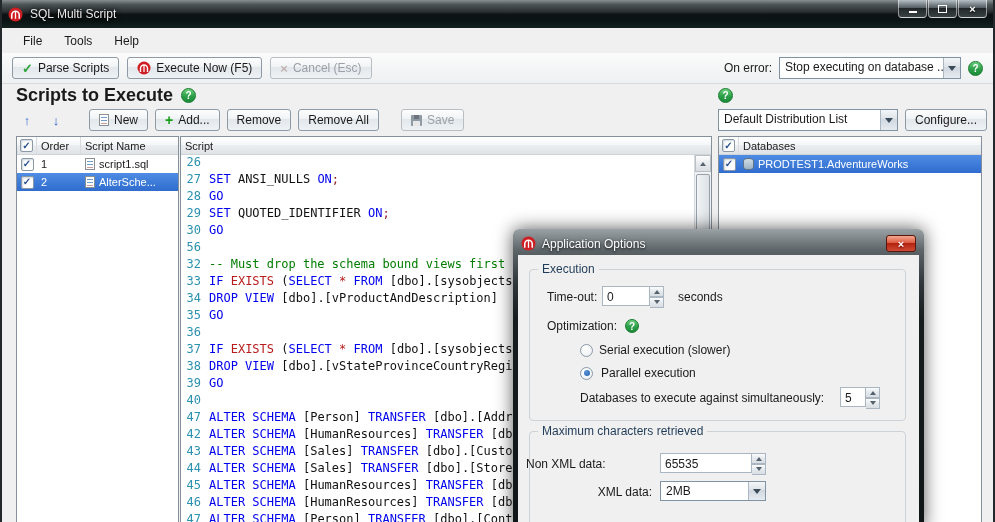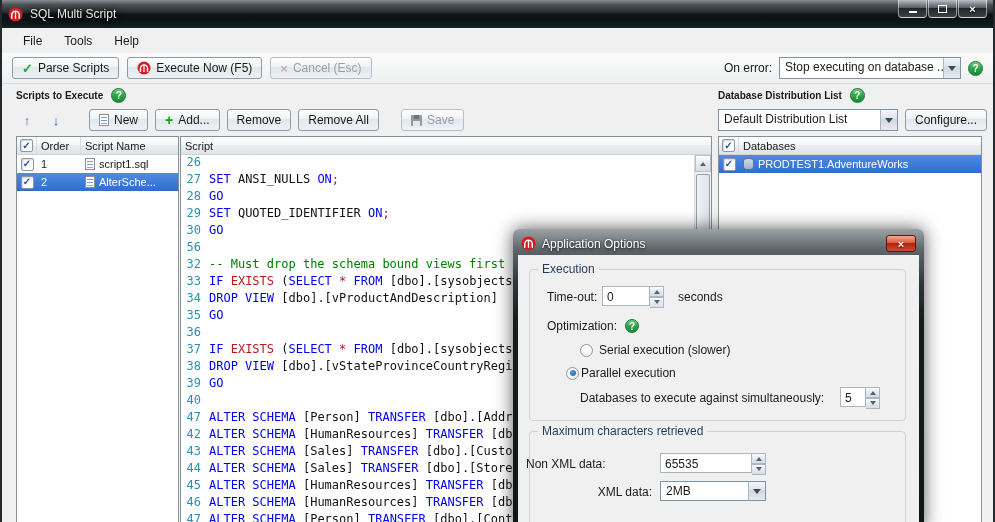--- a/index.html
+++ b/index.html
@@ -58,21 +58,21 @@
   .tri-down { width:0; height:0; border:4px solid transparent; border-top:5px solid #3a4a58; margin-top:4px; }
   .tri-up-sm { width:0; height:0; border:3px solid transparent; border-bottom:4px solid #55616c; margin-bottom:2px; }
   .tri-down-sm { width:0; height:0; border:3px solid transparent; border-top:4px solid #55616c; margin-top:2px; }
   
   .combo { display:flex; align-items:stretch; height:22px; border:1px solid #7f93a5; background:#fff; cursor:default; }
   .combo-text { flex:1; padding:2px 5px 0 5px; white-space:nowrap; overflow:hidden; }
   .combo-btn { width:17px; display:flex; align-items:center; justify-content:center; border-left:1px solid #aab6c2;
     background:linear-gradient(180deg,#f4f6f8,#dde3e9 45%,#cfd7df 46%,#e6ebf0); }
   
   .section-title { position:absolute; top:86px; display:flex; align-items:center; gap:8px; height:18px; }
-  .section-title .t { font-weight:bold; font-size:10px; }
+  .section-title .t { font-weight:bold; font-size:18px; }
   
   .panel-toolbar { position:absolute; top:107px; height:26px; display:flex; align-items:center; gap:7px; }
   .flat-btn { width:22px; height:22px; display:inline-flex; align-items:center; justify-content:center;
     border:1px solid transparent; background:transparent; }
   .sp { width:8px; }
   
   .panel { position:absolute; top:136px; bottom:0; background:#fff; border:1px solid #85909b; border-bottom:none; }
   .list-header { height:18px; display:flex; align-items:center; font-size:11px;
     background:linear-gradient(180deg,#ffffff,#f4f6f7 45%,#eceff1 46%,#dfe3e6); border-bottom:1px solid #d0d4d8; }
   .hcell { height:100%; display:flex; align-items:center; padding:0 4px; border-right:1px solid #d9dcdf; }
@@ -183,21 +183,20 @@
     </div>
     <span class="help-ic">?</span>
   </div>
 </div>
 
 <div class="section-title" style="left:14px">
   <span class="t">Scripts to Execute</span>
   <span class="help-ic">?</span>
 </div>
 <div class="section-title" style="left:716px">
-  <span class="t">Database Distribution List</span>
   <span class="help-ic">?</span>
 </div>
 
 <div class="panel-toolbar" style="left:14px">
   <button class="flat-btn">
       <span class="ic arrow-ic">↑</span>
     </button>
   <button class="flat-btn">
       <span class="ic arrow-ic">↓</span>
     </button>
@@ -374,21 +373,21 @@
       </div>
 
     <div class="dfield" style="left:29px; top:62px; gap:8px">
       <span>Optimization:</span>
       <span class="help-ic" style="width:14px;height:14px">?</span>
     </div>
     <div class="dfield" style="left:62px; top:86px; gap:6px">
       <span class="radio"></span>
       <span>Serial execution (slower)</span>
     </div>
-    <div class="dfield" style="left:48px; top:109px; gap:2px">
+    <div class="dfield" style="left:62px; top:109px; gap:8px">
       <span class="radio sel">
           <span class="dot"></span>
         </span>
       <span>Parallel execution</span>
     </div>
     <div class="dfield" style="left:62px; top:134px">
         <span>Databases to execute against simultaneously:</span>
       </div>
     <div class="spin" style="left:322px; top:132px">
       <span class="spin-field" style="width:26px">5</span>

